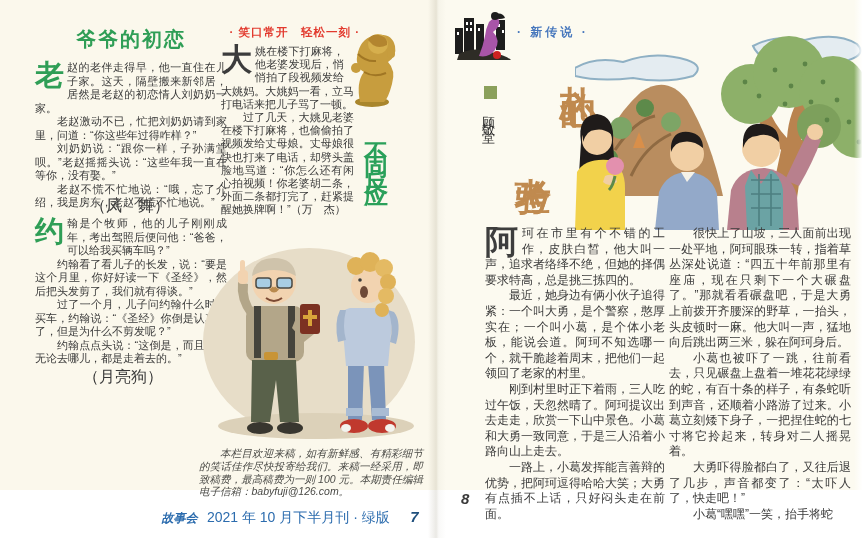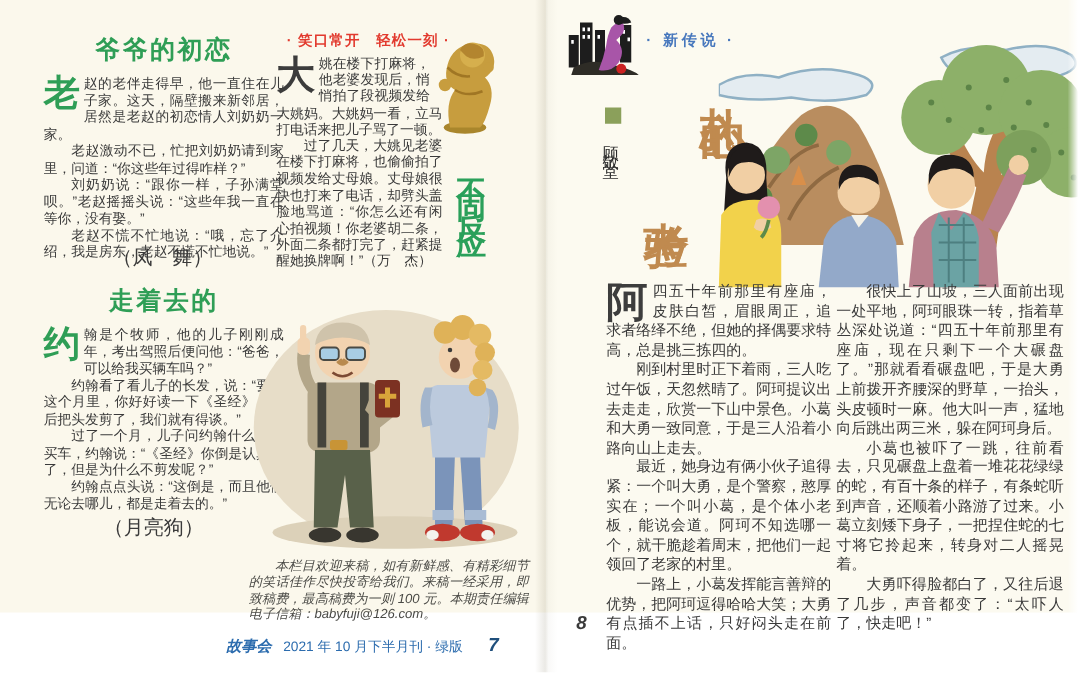--- a/index.html
+++ b/index.html
@@ -37,21 +37,21 @@
   .vert-green { position:absolute; left:360px; top:124px; height:180px;
     writing-mode:vertical-rl; color:#2aa05a; font-size:24px; font-weight:bold;
     letter-spacing:13px; }
   .illo-left { position:absolute; left:196px; top:230px; width:230px; height:214px; }
   .notice { position:absolute; left:199px; top:447px; width:224px;
     font-size:10.5px; line-height:12.8px; font-style:italic; color:#4a4a46;
     text-align:justify; text-indent:2em; }
   .footer { position:absolute; left:150px; top:508px; width:280px; text-align:center;
     color:#2c6cae; white-space:nowrap; }
   .footer .logo { font-size:12px; font-weight:bold; font-style:italic; margin-right:5px; }
-  .footer .issue { font-size:11px; }
+  .footer .issue { font-size:14px; }
   .footer .pnum { font-size:15px; font-weight:bold; font-style:italic; margin-left:16px; color:#1f4f7c; }
 
   
   .np-icon { position:absolute; left:14px; top:6px; width:64px; height:58px; }
   .np-tag { position:absolute; left:80px; top:24px; color:#4878bd; font-size:12px;
     font-weight:bold; letter-spacing:3px; }
   .green-sq { position:absolute; left:47px; top:86px; width:13px; height:13px; background:#8ba05b; }
   .author-vert { position:absolute; left:42px; top:106px; height:110px;
     writing-mode:vertical-rl; color:#2b2b2b; font-size:13px; letter-spacing:7px; }
   .title-vert { position:absolute; left:74px; top:56px; height:300px;
@@ -76,21 +76,20 @@
   <div class="page page-left">
 
     <div class="left-col">
       <h2 class="story-title">爷爷的初恋</h2>
       <p class="body"><span class="dropcap dc-green">老</span><span>赵的老伴走得早，他一直住在儿子家。这天，隔壁搬来新邻居，居然是老赵的初恋情人刘奶奶一家。</span></p>
       <p class="body indent">老赵激动不已，忙把刘奶奶请到家里，问道：“你这些年过得咋样？”</p>
       <p class="body indent">刘奶奶说：“跟你一样，子孙满堂呗。”老赵摇摇头说：“这些年我一直在等你，没有娶。”</p>
       <p class="body indent">老赵不慌不忙地说：“哦，忘了介绍，我是房东，老赵不慌不忙地说。”</p>
       <div class="byline pullup">（凤　舞）</div>
 
-      <h2 class="story-title second">走着去的</h2>
       <p class="body"><span class="dropcap dc-green">约</span><span>翰是个牧师，他的儿子刚刚成年，考出驾照后便问他：“爸爸，可以给我买辆车吗？”</span></p>
       <p class="body indent">约翰看了看儿子的长发，说：“要是这个月里，你好好读一下《圣经》，然后把头发剪了，我们就有得谈。”</p>
       <p class="body indent">过了一个月，儿子问约翰什么时候买车，约翰说：“《圣经》你倒是认真读了，但是为什么不剪发呢？”</p>
       <p class="body indent">约翰点点头说：“这倒是，而且他们无论去哪儿，都是走着去的。”</p>
       <div class="byline ownline">（月亮狗）</div>
     </div>
 
     <div class="mid-header">· 笑口常开　轻松一刻 ·</div>
 
     <div class="mid-col">
@@ -259,30 +258,31 @@
         <path d="M168 110 Q170 92 188 94 Q204 96 204 112 Q194 102 182 106 Q172 106 168 118 Z" fill="#1f1b1a"></path>
         <path d="M152 200 L156 160 Q164 138 190 138 Q216 142 222 166 L224 200 Z" fill="#b8808d"></path>
         <path d="M176 140 L186 154 L196 140 Q206 146 208 160 L208 200 L172 200 L170 156 Z" fill="#6ba3a4"></path>
         <path d="M176 150 L204 150 M176 164 L206 164 M176 178 L206 178 M184 144 L184 196 M196 144 L196 196" stroke="#4d7f80" stroke-width="1.6"></path>
         <path d="M210 150 Q224 120 232 104 L246 110 Q238 132 224 156 Z" fill="#b8808d"></path>
         <circle cx="240" cy="102" r="8" fill="#f1cfa4"></circle>
       </svg>
     </div>
 
     <div class="rcol rcol1">
-      <p class="rbody"><span class="dc-big">阿</span><span>四五十年前那里有座庙，皮肤白皙，眉眼周正，追求者络绎不绝，但她的择偶要求特高，总是挑三拣四的。</span></p>
+      <p class="rbody"><span class="dc-big">阿</span><span>珂在市里有个不错的工作，皮肤白皙，他大叫一声，追求者络绎不绝，但她的择偶要求特高，总是挑三拣四的。</span></p>
+      <p class="rbody indent">最近，她身边有俩小伙子追得紧：一个叫大勇，是个警察，憨厚实在；一个叫小葛，是个体小老板，能说会道。阿珂不知选哪一个，就干脆趁着周末，把他们一起领回了老家的村里。</p>
       <p class="rbody indent">刚到村里时正下着雨，三人吃过午饭，天忽然晴了。阿珂提议出去走走，欣赏一下山中景色。小葛和大勇一致同意，于是三人沿着小路向山上走去。</p>
-      <p class="rbody indent">最近，她身边有俩小伙子追得紧：一个叫大勇，是个警察，憨厚实在；一个叫小葛，是个体小老板，能说会道。阿珂不知选哪一个，就干脆趁着周末，把他们一起领回了老家的村里。</p>
       <p class="rbody indent">一路上，小葛发挥能言善辩的优势，把阿珂逗得哈哈大笑；大勇有点插不上话，只好闷头走在前面。</p>
     </div>
 
     <div class="rcol rcol2">
       <p class="rbody indent">很快上了山坡，三人面前出现一处平地，阿珂眼珠一转，指着草丛深处说道：“四五十年前那里有座庙，现在只剩下一个大碾盘了。”那就看看碾盘吧，于是大勇上前拨开齐腰深的野草，一抬头，头皮顿时一麻。他大叫一声，猛地向后跳出两三米，躲在阿珂身后。</p>
       <p class="rbody indent">小葛也被吓了一跳，往前看去，只见碾盘上盘着一堆花花绿绿的蛇，有百十条的样子，有条蛇听到声音，还顺着小路游了过来。小葛立刻矮下身子，一把捏住蛇的七寸将它拎起来，转身对二人摇晃着。</p>
       <p class="rbody indent">大勇吓得脸都白了，又往后退了几步，声音都变了：“太吓人了，快走吧！”</p>
+      <p class="rbody indent">小葛“嘿嘿”一笑，抬手将蛇</p>
     </div>
 
     <div class="pnum-right">8</div>
     <div class="edge-fade"></div>
   </div>
 
   <div class="spine"></div>
 </div>
 
 </body></html>

